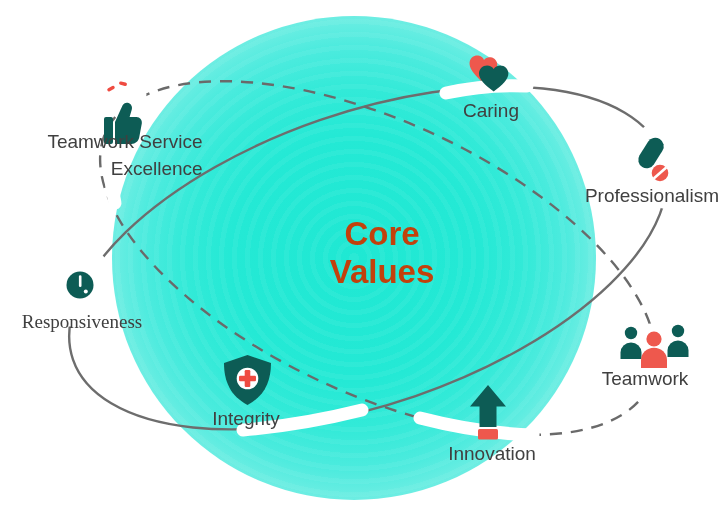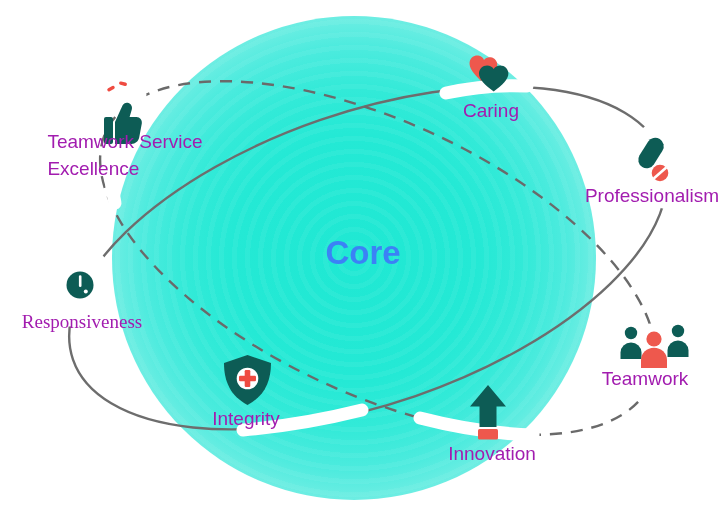--- a/index.html
+++ b/index.html
@@ -10,27 +10,27 @@
   .orb{
     position:absolute;left:112px;top:16px;width:484px;height:484px;border-radius:50%;
     background:
       repeating-radial-gradient(circle, rgba(255,255,255,0.05) 0 5px, rgba(255,255,255,0) 5px 13px),
       radial-gradient(circle,
         #1fe8d3 0%, #24e9d5 36%, #33ead8 50%, #4debde 62%,
         #76eee4 73%, #a0f2ea 83%, #c6f7f1 91%, #e3fbf8 96%, rgba(255,255,255,0) 100%);
   }
   svg.canvas{position:absolute;left:0;top:0;}
   .core-title{
-    position:absolute;left:363px;top:253px;transform:translate(-50%,-50%);
-    font-size:33px;line-height:38px;font-weight:600;color:#3b82f6;text-align:center;
+    position:absolute;left:382px;top:253px;transform:translate(-50%,-50%);
+    font-size:33px;line-height:38px;font-weight:600;color:#c2410c;text-align:center;
     white-space:nowrap;
   }
   .lbl{
     position:absolute;transform:translate(-50%,-50%);
-    font-size:19px;color:#a21caf;white-space:nowrap;text-align:left;line-height:27px;
+    font-size:19px;color:#404040;white-space:nowrap;text-align:right;line-height:27px;
   }
 </style>
 </head>
 <body>
 
 <div class="stage">
 
   <div class="orb"></div>
 
   <svg class="canvas" width="720" height="528" viewBox="0 0 720 528">
@@ -107,20 +107,21 @@
       </g>
       <g fill="#ee584d">
         <circle cx="654" cy="339" r="7.6"></circle>
         <path d="M641 368 L641 360 A13 12.2 0 0 1 667 360 L667 368 Z"></path>
       </g>
     </g>
   </svg>
 
   <div class="core-title">
     <div>Core</div>
+    <div>Values</div>
   </div>
 
   <div class="lbl" style="left:125px;top:155px;">
     <div>Teamwork Service</div>
     <div>Excellence</div>
   </div>
   <div class="lbl" style="left:491px;top:110px;">Caring</div>
   <div class="lbl" style="left:652px;top:195px;">Professionalism</div>
   <div class="lbl" style="left:82px;top:321px;font-family:Liberation Serif, serif;">Responsiveness</div>
   <div class="lbl" style="left:246px;top:418px;">Integrity</div>

